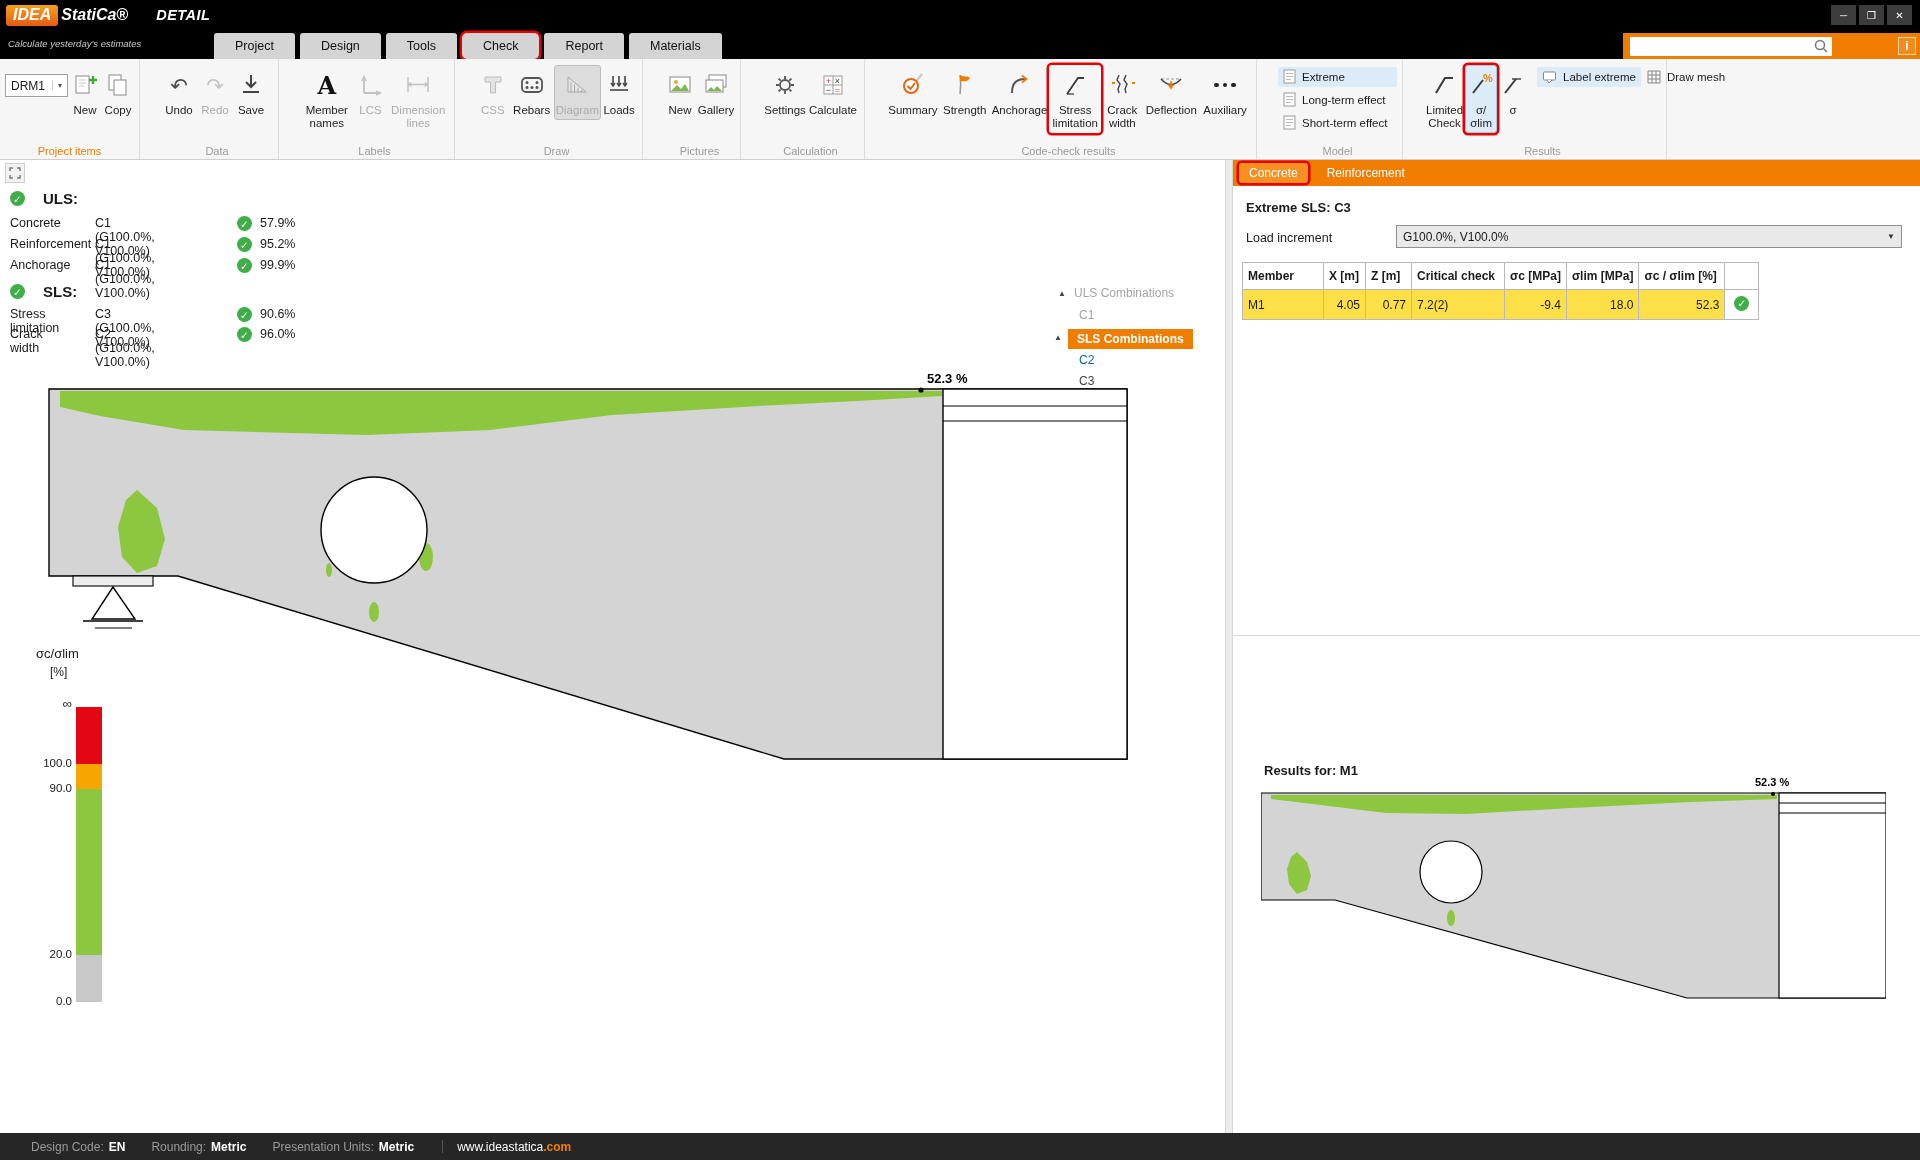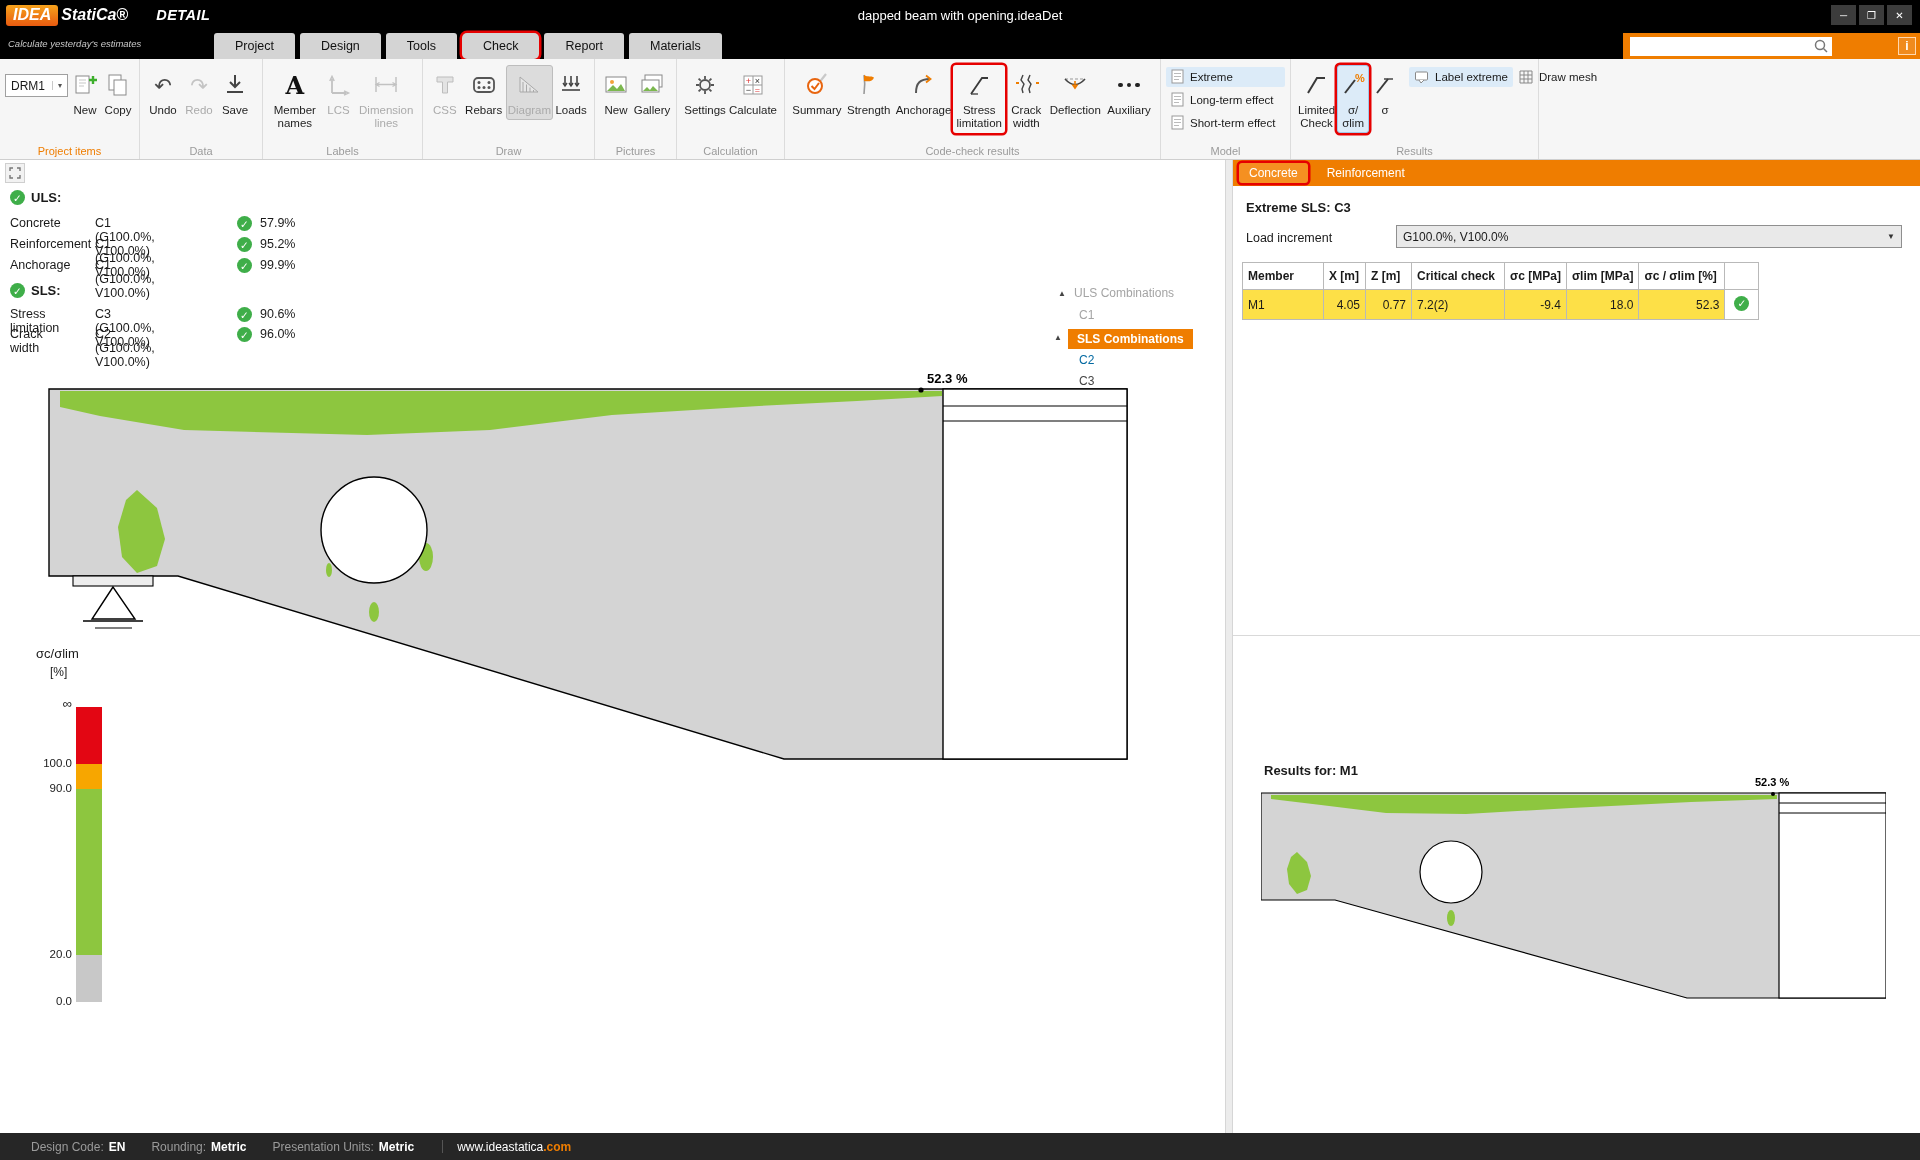--- a/index.html
+++ b/index.html
@@ -20,21 +20,21 @@
   .rtab { height:26px; line-height:26px; padding:0 21px; background:#d4d4d4; color:#111; font-size:12.5px; margin-right:5px; border-radius:3px 3px 0 0; }
   .search-strip { position:absolute; right:0; bottom:0; width:297px; height:26px; background:#ef7d00; display:flex; align-items:center; }
   .search-box { position:relative; margin-left:7px; }
   .search-box input { width:202px; height:19px; border:1px solid #fff; background:#fff; font-size:12px; padding:0 22px 0 5px; outline:none; }
   .search-icon { position:absolute; right:3px; top:2px; }
   .info-btn { position:absolute; right:4px; bottom:4px; width:18px; height:18px; background:#f08b1e; border:1px solid #ffd7ad; color:#fff; font-weight:bold; font-size:12px; display:flex; align-items:center; justify-content:center; }
 
   .annot { box-shadow:0 0 0 2.5px #e60000; border-radius:5px; }
 
   
-  .ribbon { position:absolute; left:0; top:59px; width:1920px; height:101px; background:#f6f6f6; border-bottom:1px solid #cfcfcf; display:flex; }
+  .ribbon { position:absolute; left:0; top:59px; width:1920px; height:101px; background:#f6f6f6; border-bottom:1px solid #cfcfcf; display:flex;gap:16px; }
   .rgroup { position:relative; height:100%; border-right:1px solid #dcdcdc; display:flex; align-items:flex-start; padding:6px 5px 16px; }
   .rgroup.col { flex-direction:column; align-items:stretch; padding-top:8px; }
   .rgroup-label { position:absolute; bottom:2px; left:0; right:0; text-align:center; font-size:11px; color:#9b9b9b; }
   .rgroup-label.accent { color:#ef7d00; }
   .rbtn { display:flex; flex-direction:column; align-items:center; padding:2px 1px; border-radius:3px; border:1px solid transparent; }
   .ric { height:34px; display:flex; align-items:center; justify-content:center; }
   .rlb { font-size:11.5px; line-height:13px; text-align:center; color:#1e1e1e; margin-top:2px; }
   .dis .rlb { color:#ababab; }
   .pressed { background:#dcdcdc; border:1px solid #bdbdbd; }
   .sel-blue { background:#dcebf8; border:1px solid #a3c7e8; }
@@ -47,21 +47,21 @@
   .dots i { width:4.5px; height:4.5px; background:#222; border-radius:50%; }
   .rcol { display:flex; flex-direction:row; margin-left:8px; margin-top:2px; }
 
   
   .main-canvas { position:absolute; left:0; top:160px; width:1225px; height:973px; background:#fff; }
   .splitter { position:absolute; left:1225px; top:160px; width:8px; height:973px; background:#ececec; border-left:1px solid #d6d6d6; border-right:1px solid #d6d6d6; }
   .fit-btn { position:absolute; left:5px; top:3px; width:20px; height:20px; background:#f2f2f2; border:1px solid #cfcfcf; display:flex; align-items:center; justify-content:center; }
   .beam-svg { position:absolute; left:0; top:0; }
 
   .summary { position:absolute; left:10px; top:30px; font-size:12.5px; }
-  .sum-head { position:absolute; display:flex; align-items:center; gap:6px; font-weight:bold; font-size:13px; }
+  .sum-head { position:absolute; display:flex; align-items:center; gap:18px; font-weight:bold; font-size:15px; }
   .sum-row { position:absolute; height:16px; }
   .sum-name { position:absolute; left:0; }
   .sum-combo { position:absolute; left:85px; }
   .sum-check { position:absolute; left:227px; top:0; }
   .sum-val { position:absolute; left:250px; }
   .gcheck { width:15px; height:15px; border-radius:50%; background:#3fae49; position:relative; display:inline-block; }
   .gcheck::after { content:"✓"; color:#fff; font-size:10.5px; font-weight:bold; position:absolute; top:50%; left:50%; transform:translate(-50%,-54%); }
 
   .tree { position:absolute; left:1052px; top:126px; width:165px; font-size:12px; }
   .tree-mark { position:absolute; font-size:8px; color:#444; }
@@ -119,21 +119,20 @@
 </head>
 <body>
 
 <div class="app-header">
   <div class="logo">
     <span class="logo-idea">IDEA</span>
     <span class="logo-statica">StatiCa®</span>
     <span class="logo-product">DETAIL</span>
   </div>
   <div class="tagline">Calculate yesterday's estimates</div>
-  <div class="doc-title">dapped beam with opening.ideaDet</div>
   <div class="win-controls">
     <div class="win-btn">─</div>
     <div class="win-btn">❐</div>
     <div class="win-btn">✕</div>
   </div>
   <div class="tab-strip">
     <div class="rtab">Project</div>
     <div class="rtab">Design</div>
     <div class="rtab">Tools</div>
     <div class="rtab annot">Check</div>

